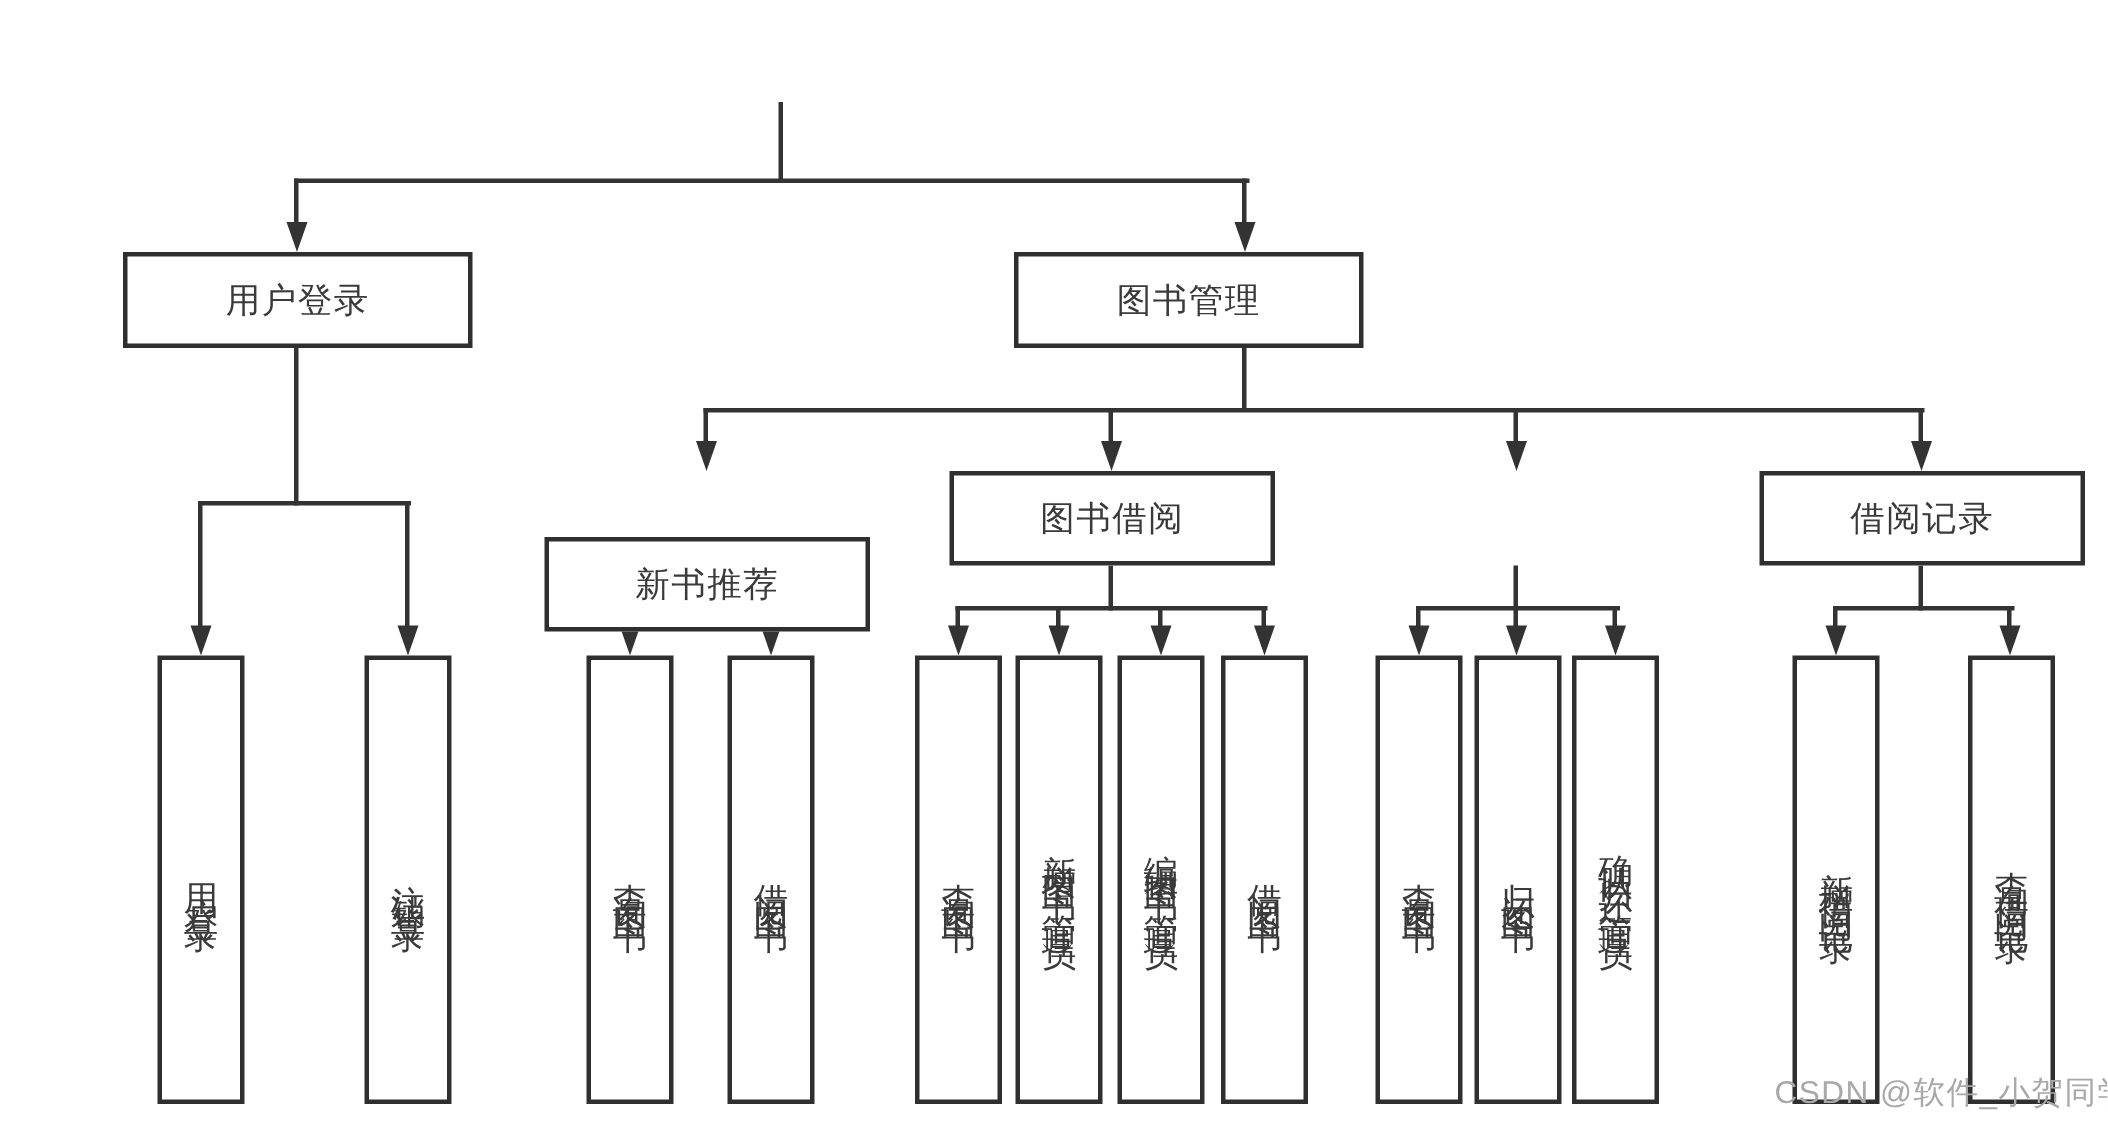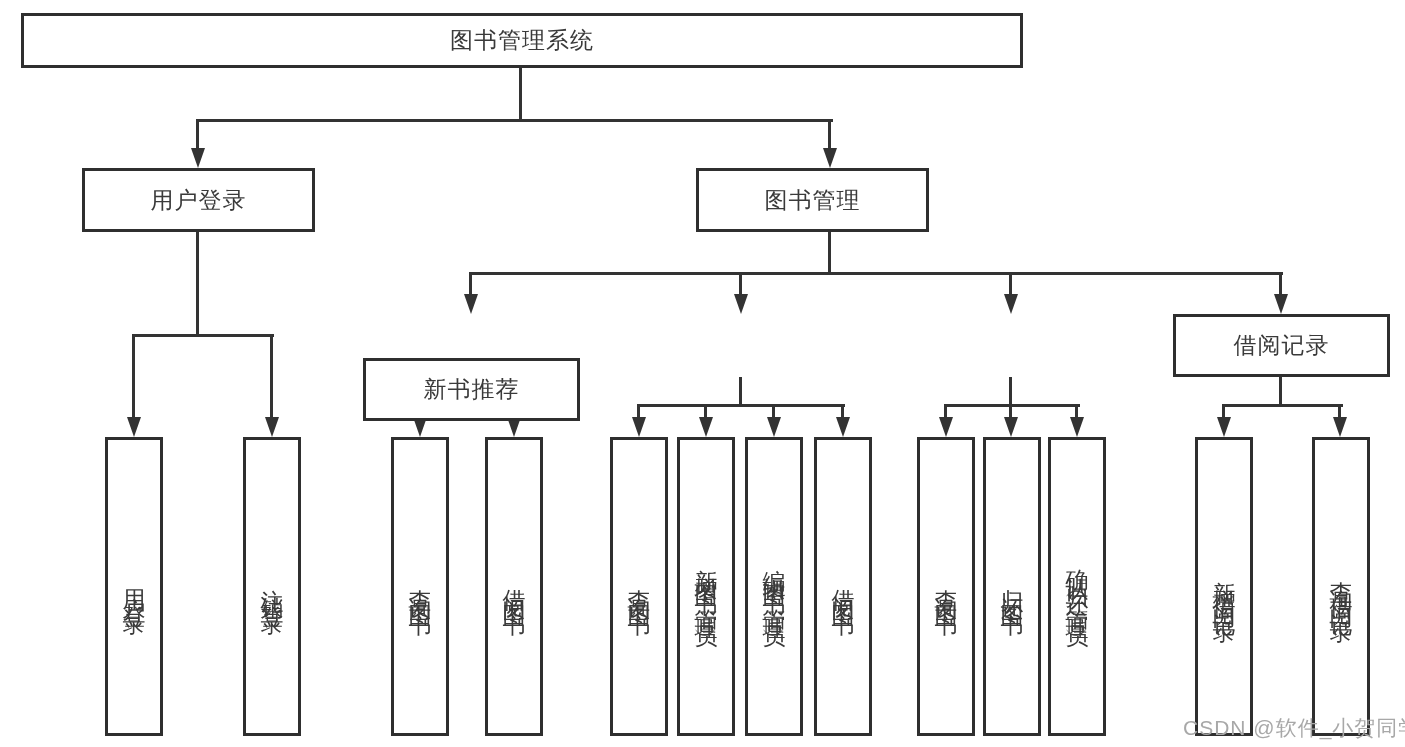--- a/index.html
+++ b/index.html
@@ -47,36 +47,36 @@
     letter-spacing:1px;
     z-index:5;
     white-space:nowrap;
   }
 </style>
 </head>
 <body>
 
 <div id="canvas">
 
-  <div class="node" style="left:21px;top:13px;width:1002px;height:55px;">
-    <span>图书管理系统</span>
-  </div>
 
   <div class="node" style="left:82px;top:168px;width:233px;height:64px;">
     <span>用户登录</span>
   </div>
 
-  <div class="node" style="left:696px;top:168px;width:233px;height:64px;">
+  <div class="node" style="left:676px;top:168px;width:233px;height:64px;">
     <span>图书管理</span>
   </div>
 
   <div class="node" style="left:363px;top:314px;width:217px;height:63px;margin-top:44px;">
     <span>新书推荐</span>
   </div>
 
+  <div class="node" style="left:633px;top:314px;width:217px;height:63px;">
+    <span>图书借阅</span>
+  </div>
 
 
   <div class="node" style="left:1173px;top:314px;width:217px;height:63px;">
     <span>借阅记录</span>
   </div>
 
   <div class="node leaf" style="left:105px;top:437px;width:58px;height:299px;">
     <span>用户登录</span>
   </div>
   <div class="node leaf" style="left:243px;top:437px;width:58px;height:299px;">

